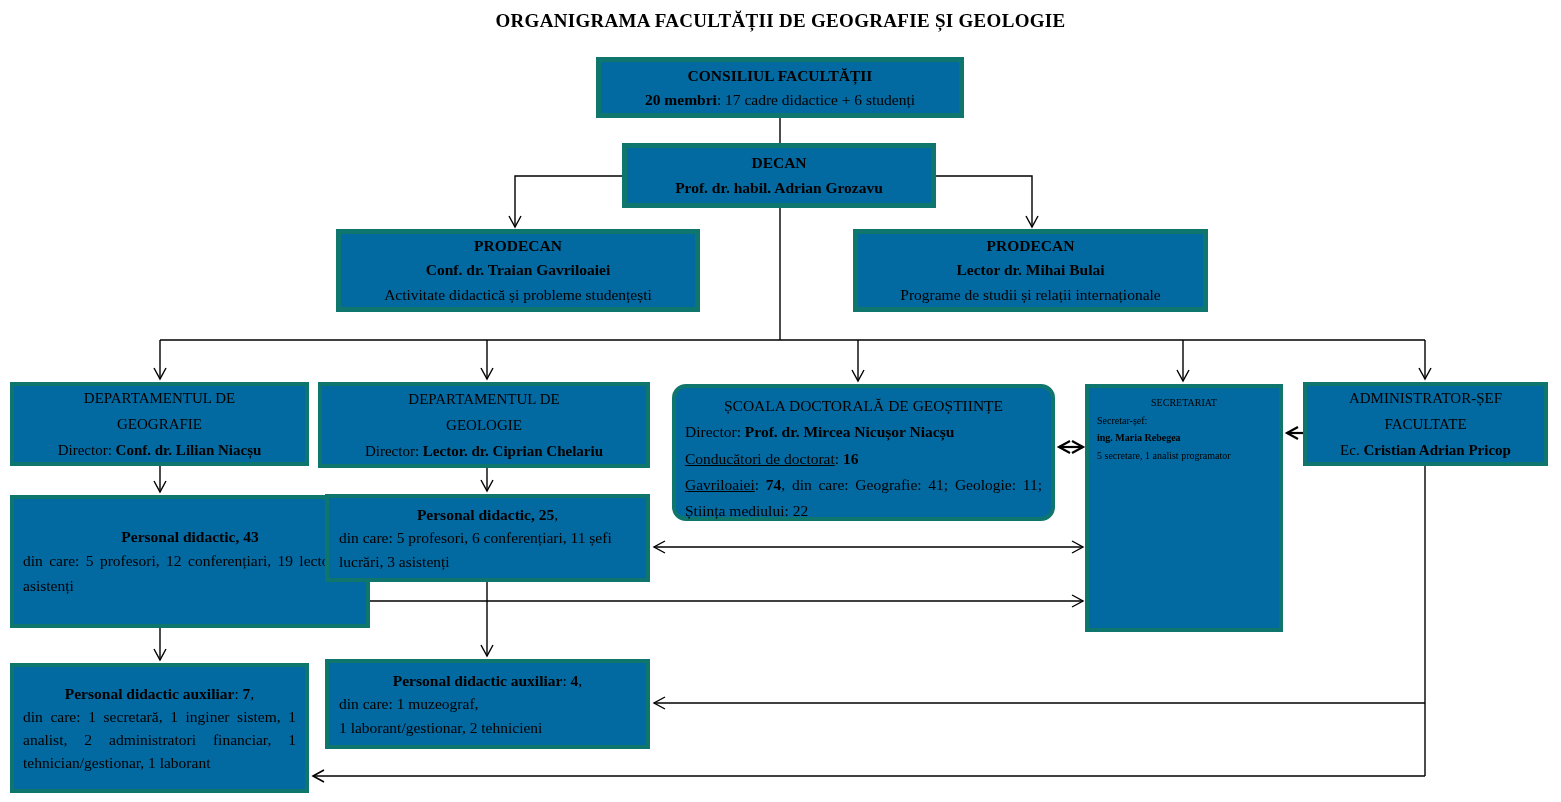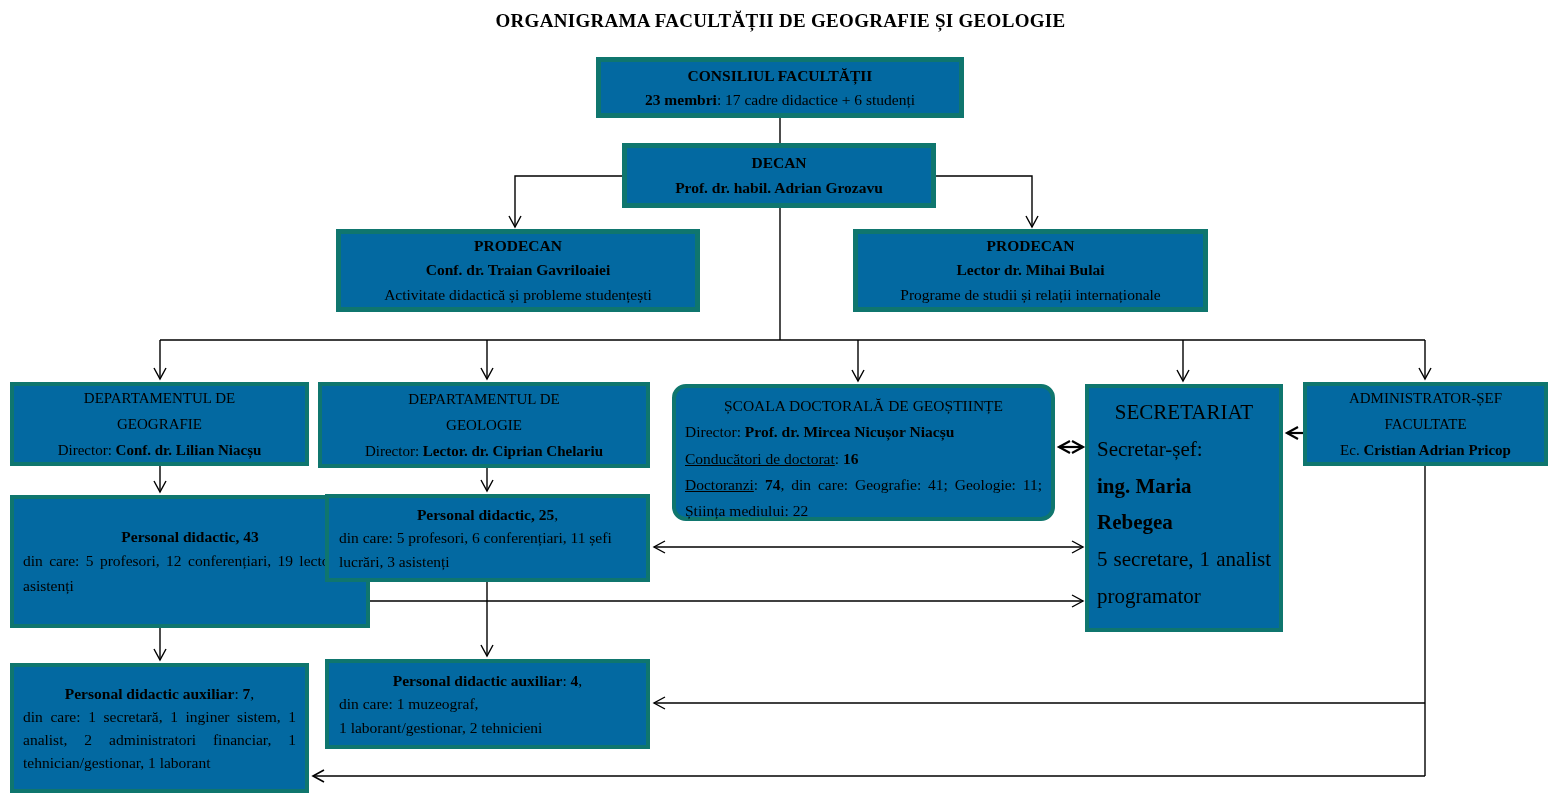--- a/index.html
+++ b/index.html
@@ -27,21 +27,21 @@
   .thick{stroke-width:2.2px;}
 
   
   #consiliul{left:596px;top:57px;width:368px;height:61px;line-height:1.5;}
   #decan{left:622px;top:143px;width:314px;height:65px;line-height:1.6;}
   #prodecan-left{left:336px;top:229px;width:364px;height:83px;line-height:1.55;}
   #prodecan-right{left:853px;top:229px;width:355px;height:83px;line-height:1.55;}
   #dept-geografie{left:10px;top:382px;width:299px;height:84px;line-height:1.75;font-size:15px;}
   #dept-geologie{left:318px;top:382px;width:332px;height:86px;line-height:1.75;font-size:15px;}
   #scoala{left:672px;top:384px;width:383px;height:137px;line-height:1.7;justify-content:flex-start;padding:5px 9px;border-radius:14px;}
-  #secretariat{left:1085px;top:384px;width:198px;height:248px;justify-content:flex-start;padding:6px 8px;line-height:1.75;font-size:21px;}
+  #secretariat{left:1085px;top:384px;width:198px;height:248px;justify-content:flex-start;padding:6px 8px;line-height:1.75;font-size:10px;}
   #administrator{left:1303px;top:382px;width:245px;height:84px;line-height:1.75;font-size:15px;}
   #personal43{left:10px;top:495px;width:360px;height:133px;line-height:1.55;padding:0 9px;}
   #personal25{left:325px;top:494px;width:325px;height:88px;line-height:1.5;padding:0 10px;}
   #aux7{left:10px;top:663px;width:299px;height:130px;line-height:1.5;padding:0 9px;}
   #aux4{left:325px;top:659px;width:325px;height:90px;line-height:1.5;padding:0 10px;}
 </style>
 </head>
 <body>
 
 <div class="canvas">
@@ -98,21 +98,21 @@
 
     <path class="thin" d="M1425 466 V776"></path>
     <path class="thin" d="M654 703 H1425"></path>
     <path class="thin" d="M665 697 L654 703 L665 709"></path>
     <path class="mid" d="M313 776 H1425"></path>
     <path class="mid" d="M324 770 L313 776 L324 782"></path>
   </svg>
 
   <div class="bx t5" id="consiliul">
     <div class="c b">CONSILIUL FACULTĂȚII</div>
-    <div class="c"><span class="b">23 membri</span><span>: 17 cadre didactice + 6 studenți</span></div>
+    <div class="c"><span class="b">20 membri</span><span>: 17 cadre didactice + 6 studenți</span></div>
   </div>
 
   <div class="bx t5" id="decan">
     <div class="c b">DECAN</div>
     <div class="c b">Prof. dr. habil. Adrian Grozavu</div>
   </div>
 
   <div class="bx t5" id="prodecan-left">
     <div class="c b">PRODECAN</div>
     <div class="c b">Conf. dr. Traian Gavriloaiei</div>
@@ -134,21 +134,21 @@
   <div class="bx" id="dept-geologie">
     <div class="c">DEPARTAMENTUL DE</div>
     <div class="c">GEOLOGIE</div>
     <div class="c"><span>Director: </span><span class="b">Lector. dr. Ciprian Chelariu</span></div>
   </div>
 
   <div class="bx" id="scoala">
     <div class="c">ȘCOALA DOCTORALĂ DE GEOȘTIINȚE</div>
     <div><span>Director: </span><span class="b">Prof. dr. Mircea Nicușor Niacșu</span></div>
     <div><span class="u">Conducători de doctorat</span><span>: </span><span class="b">16</span></div>
-    <div class="j"><span class="u">Doctoranzi</span><span>: </span><span class="b">74</span><span>, din care: Geografie: 41; Geologie: 11; Știința mediului: 22</span></div>
+    <div class="j"><span class="u">Gavriloaiei</span><span>: </span><span class="b">74</span><span>, din care: Geografie: 41; Geologie: 11; Știința mediului: 22</span></div>
   </div>
 
   <div class="bx" id="secretariat">
     <div class="c">SECRETARIAT</div>
     <div>Secretar-șef:</div>
     <div class="b">ing. Maria Rebegea</div>
     <div class="j">5 secretare, 1 analist programator</div>
   </div>
 
   <div class="bx" id="administrator">

